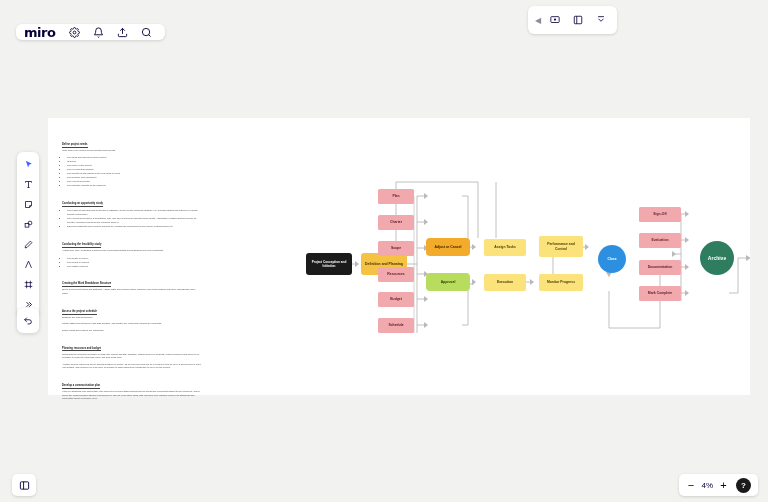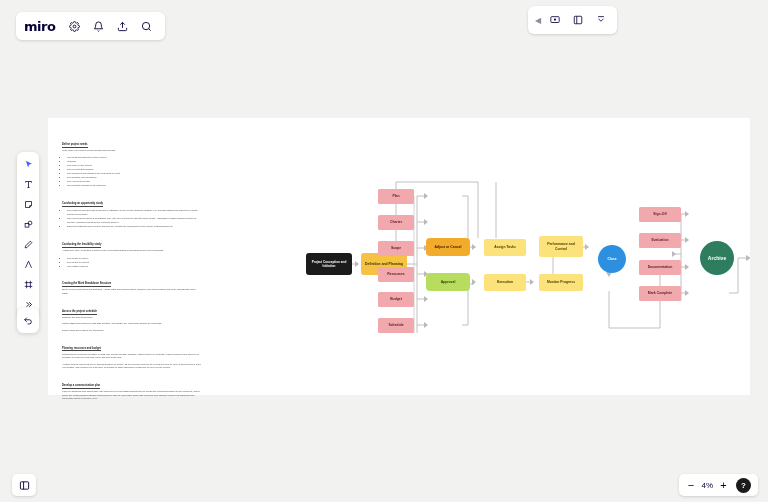--- a/index.html
+++ b/index.html
@@ -6,22 +6,22 @@
   html, body {
     width: 768px; height: 502px;
     font-family: "Liberation Sans", sans-serif;
     background: #f2f2f0;
     overflow: hidden;
   }
   #app { position: relative; width: 768px; height: 502px; background: #f2f2f0; }
 
   
   .topbar-left {
-    position: absolute; left: 16px; top: 12px;
-    height: 28px; background: #ffffff; border-radius: 6px;
+    position: absolute; left: 16px; top: 24px;
+    height: 16px; background: #ffffff; border-radius: 6px;
     display: flex; align-items: center; gap: 2px;
     padding: 0 8px;
     box-shadow: 0 1px 3px rgba(0,0,0,.14);
   }
   .miro-logo {
     font-family: "DejaVu Sans", sans-serif;
     font-weight: 700; font-size: 13px; letter-spacing: -0.5px;
     color: #050038; padding-right: 6px;
   }
   .tb-icon {

